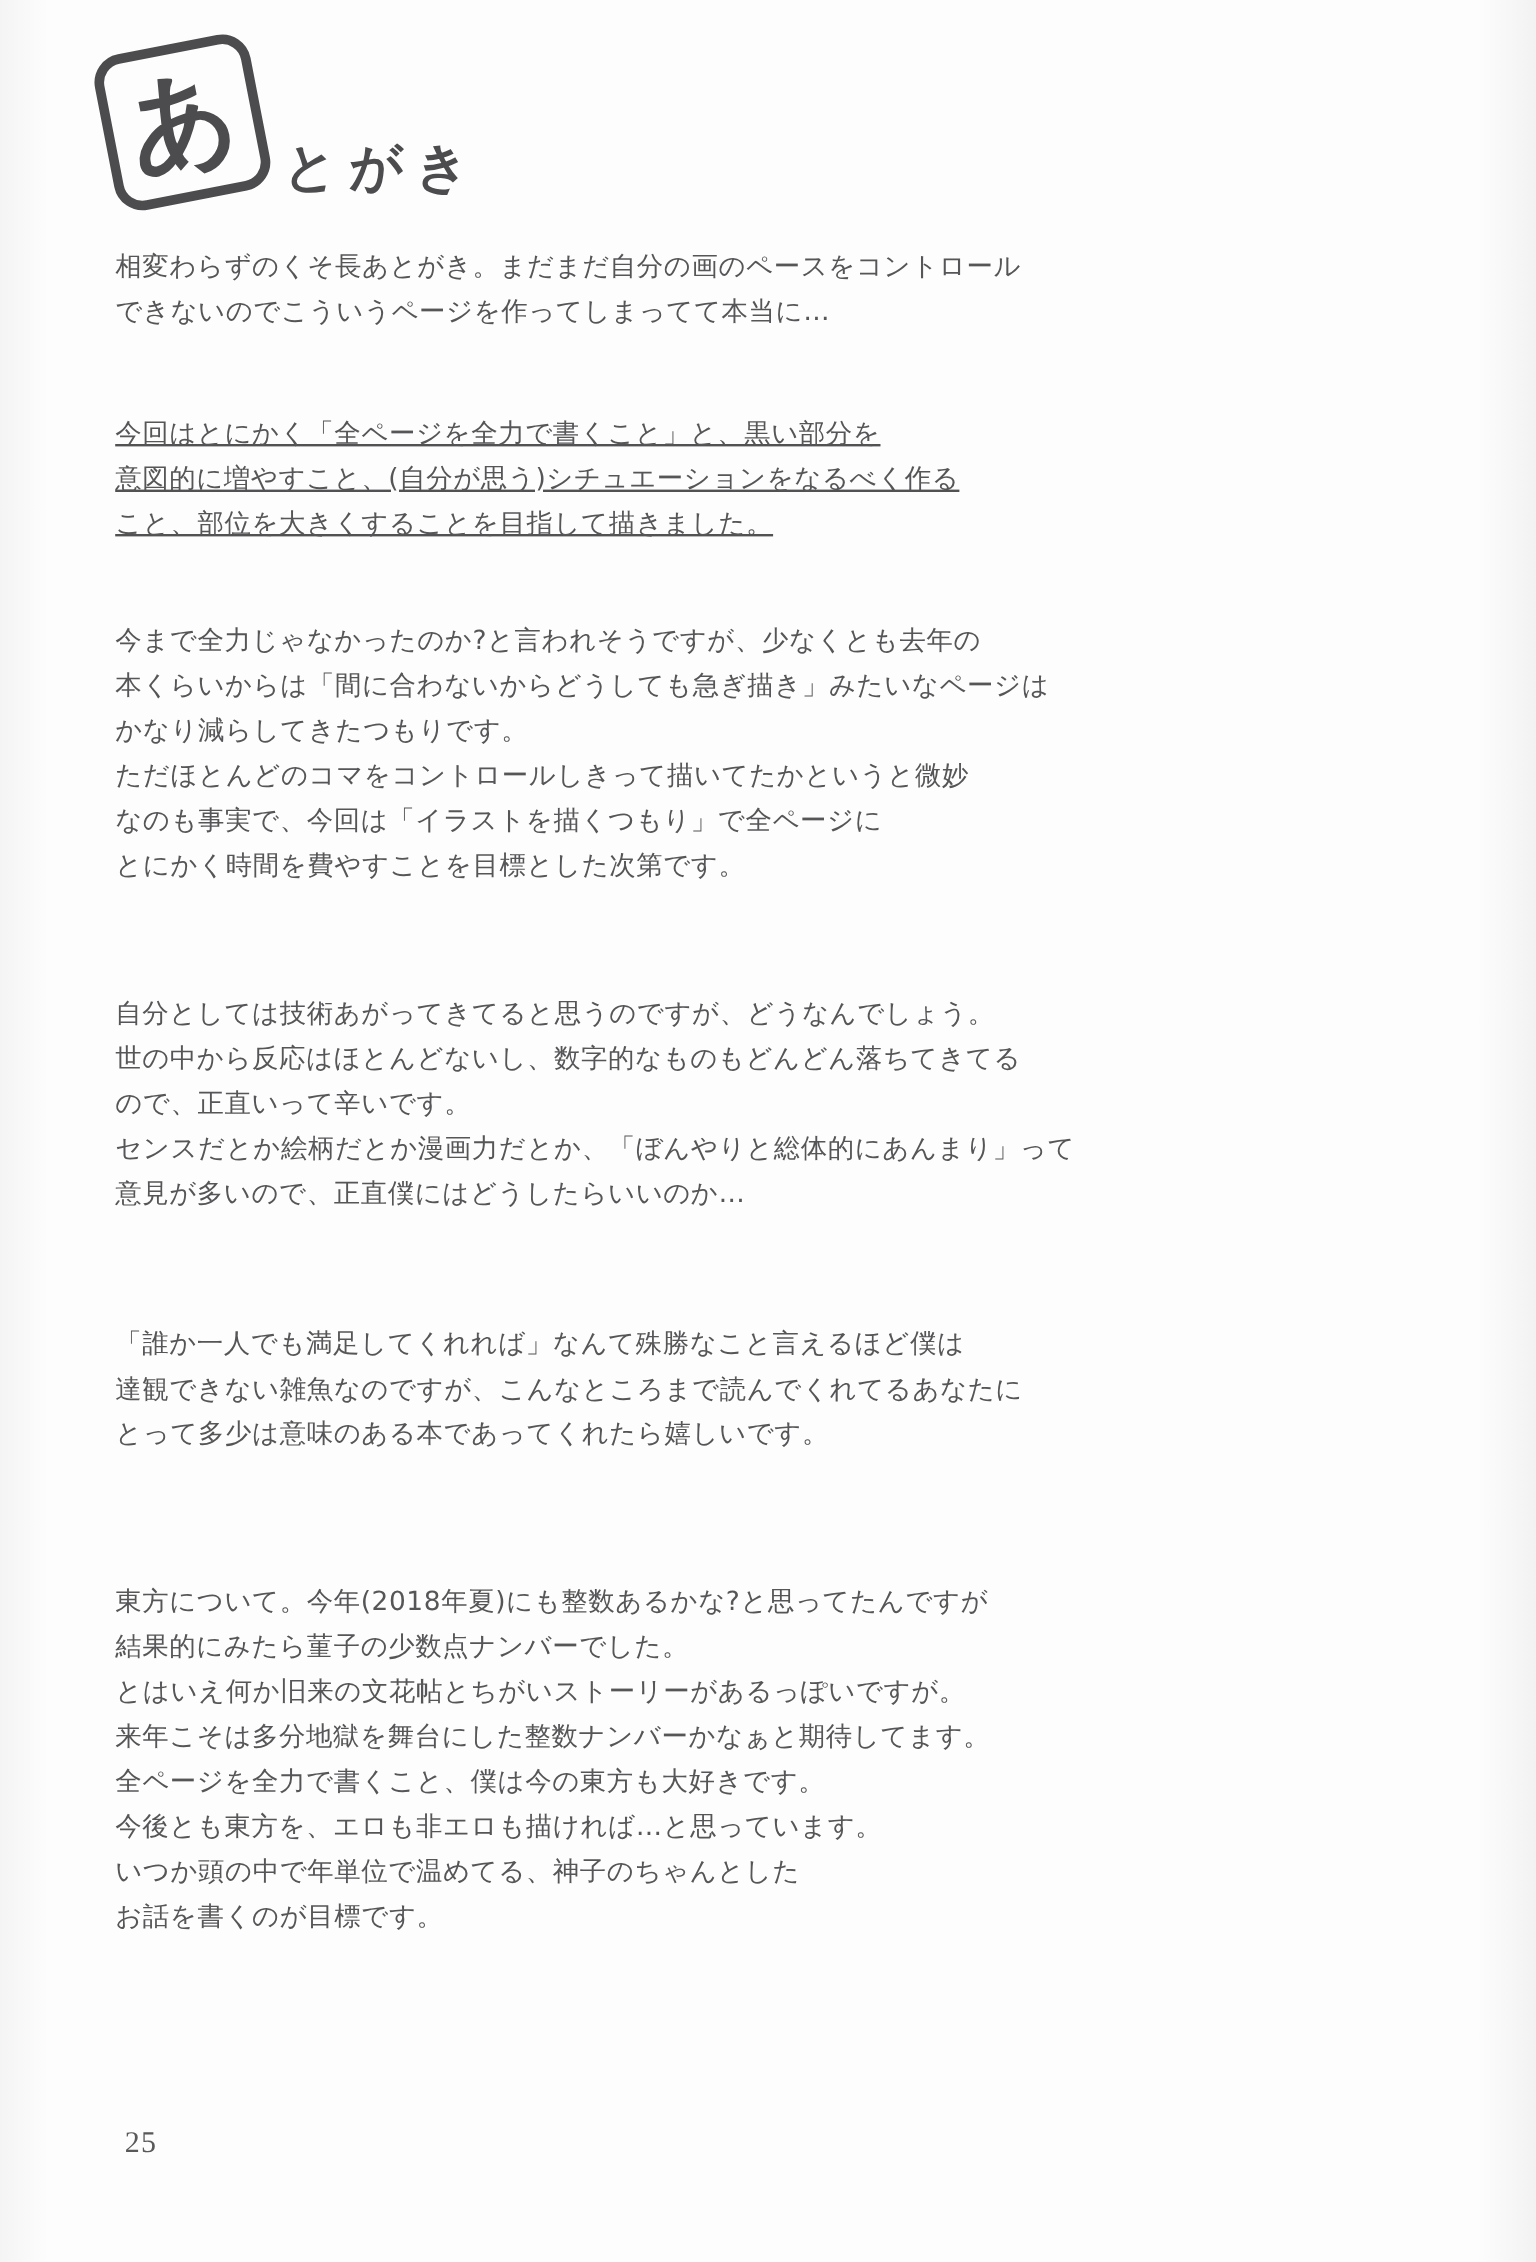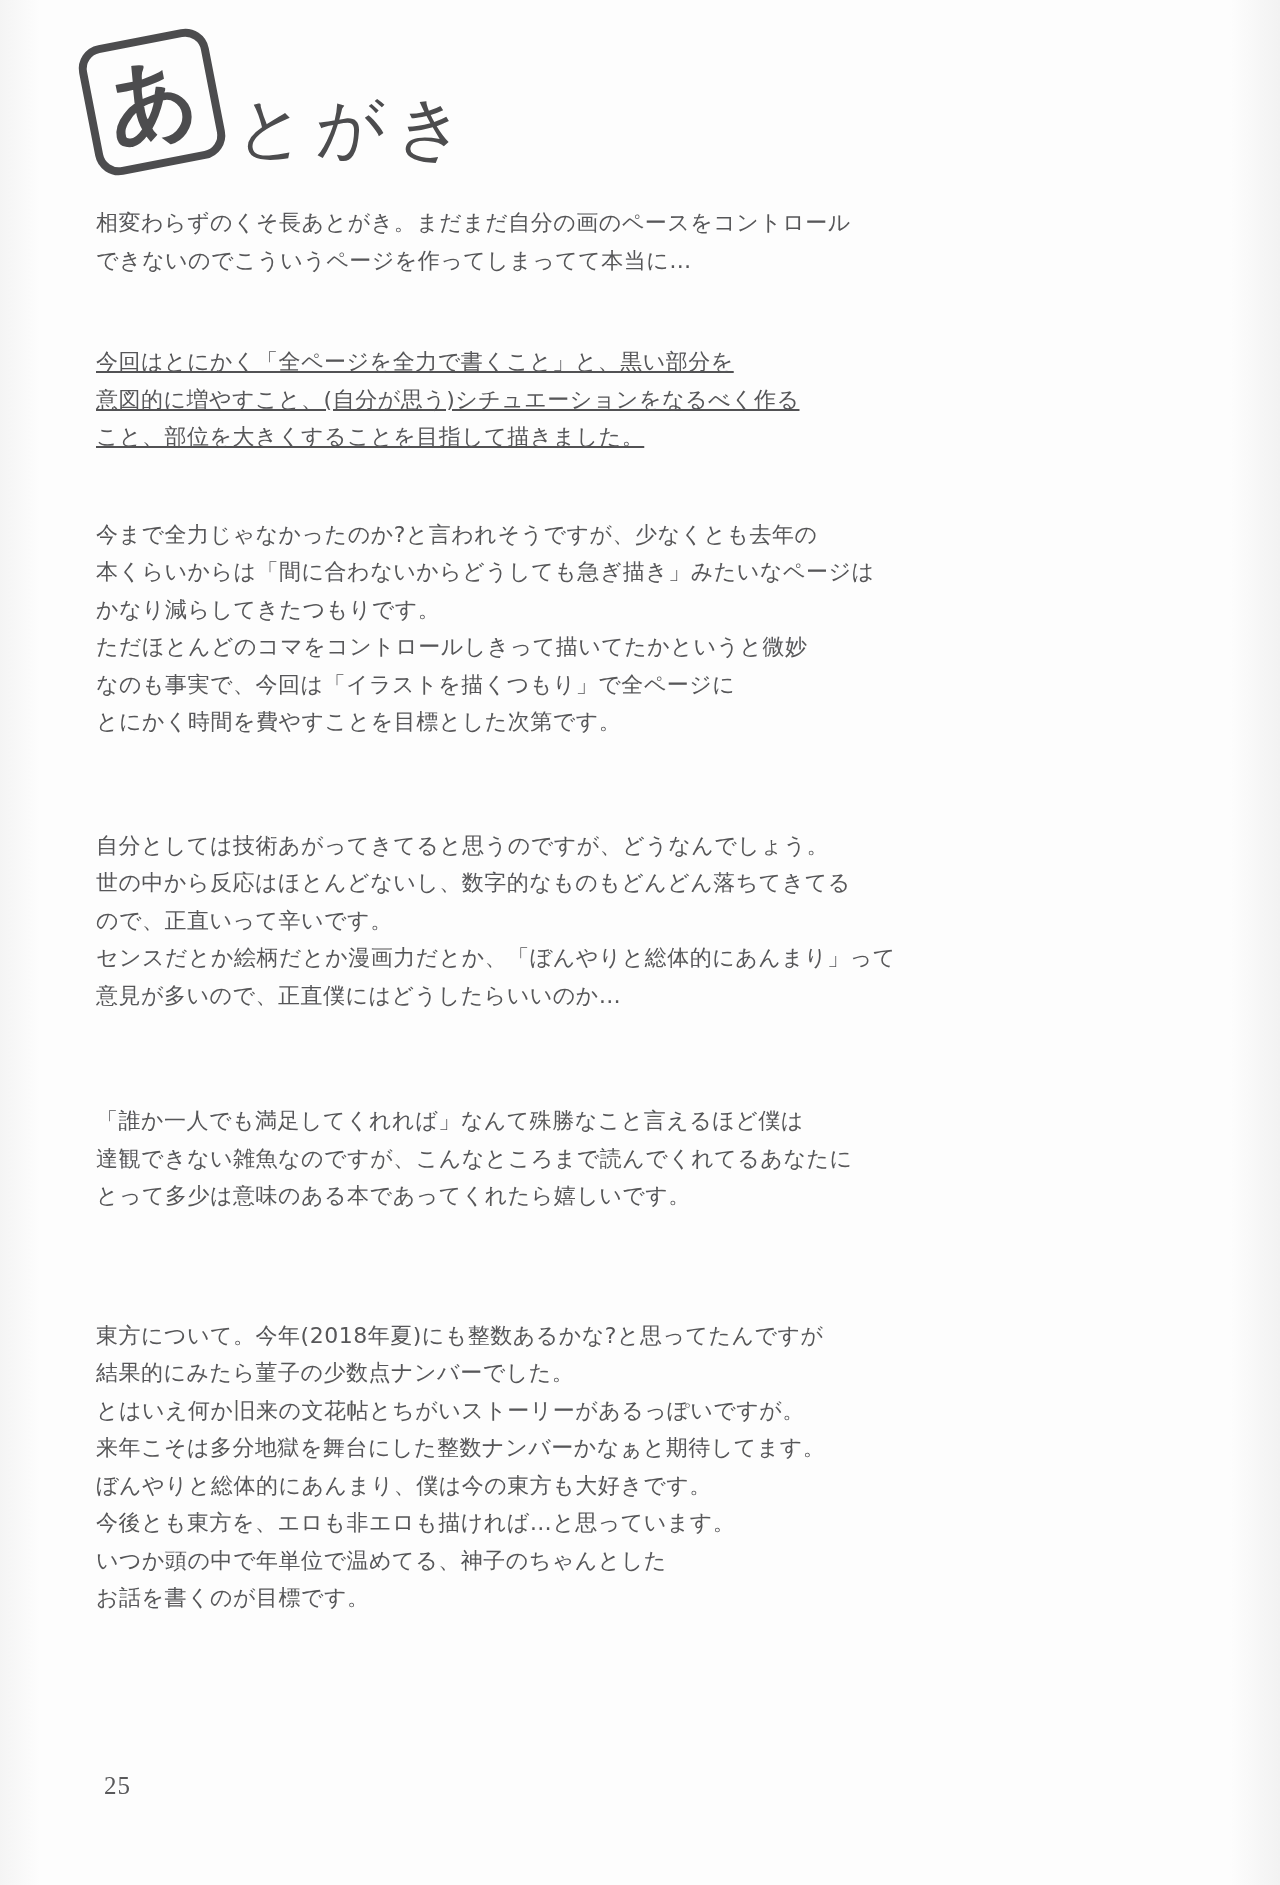--- a/index.html
+++ b/index.html
@@ -32,22 +32,22 @@
     margin-right:18px;
   }
   .title-box span{
     font-size:88px;
     font-weight:bold;
     color:#4c4c4e;
     line-height:1;
     transform:translateY(-2px);
   }
   .title-rest{
-    font-size:68px;
-    font-weight:normal;
+    font-size:44px;
+    font-weight:bold;
     color:#4c4c4e;
     letter-spacing:10px;
     line-height:1;
     padding-bottom:6px;
   }
   .body-text{
     position:absolute;
     left:96px;
     top:204px;
     width:1120px;
@@ -121,21 +121,21 @@
       <div class="line">「誰か一人でも満足してくれれば」なんて殊勝なこと言えるほど僕は</div>
       <div class="line">達観できない雑魚なのですが、こんなところまで読んでくれてるあなたに</div>
       <div class="line">とって多少は意味のある本であってくれたら嬉しいです。</div>
     </div>
 
     <div class="para">
       <div class="line">東方について。今年(2018年夏)にも整数あるかな?と思ってたんですが</div>
       <div class="line">結果的にみたら菫子の少数点ナンバーでした。</div>
       <div class="line">とはいえ何か旧来の文花帖とちがいストーリーがあるっぽいですが。</div>
       <div class="line">来年こそは多分地獄を舞台にした整数ナンバーかなぁと期待してます。</div>
-      <div class="line">ぼんやりと総体的にあんまり、僕は今の東方も大好きです。</div>
+      <div class="line">全ページを全力で書くこと、僕は今の東方も大好きです。</div>
       <div class="line">今後とも東方を、エロも非エロも描ければ…と思っています。</div>
       <div class="line">いつか頭の中で年単位で温めてる、神子のちゃんとした</div>
       <div class="line">お話を書くのが目標です。</div>
     </div>
 
   </div>
 
   <div class="page-number">25</div>
 
 </div>

